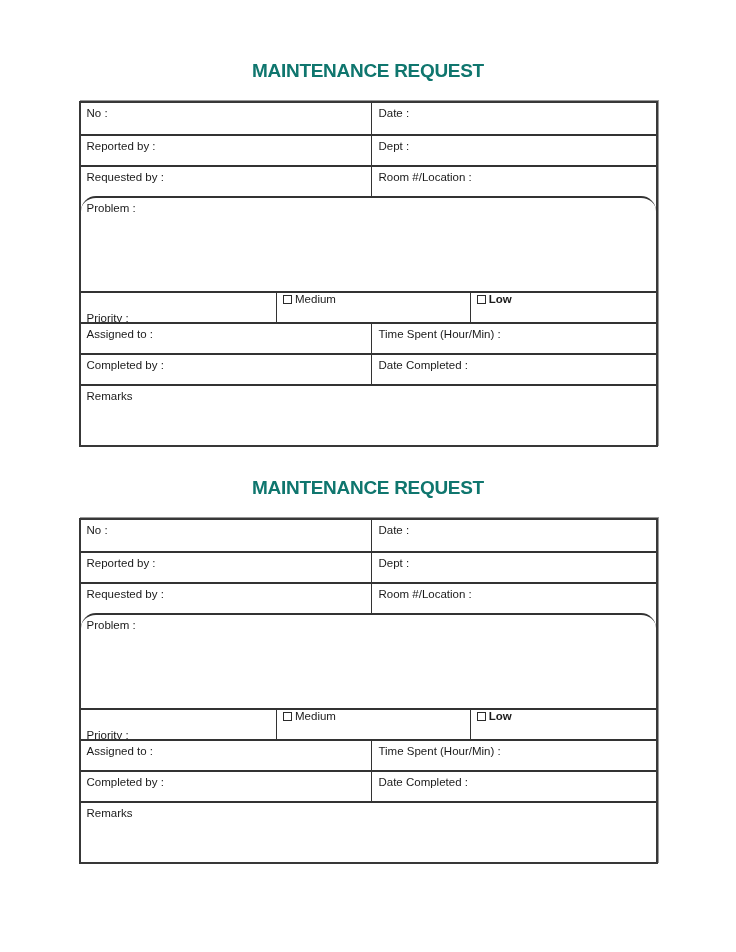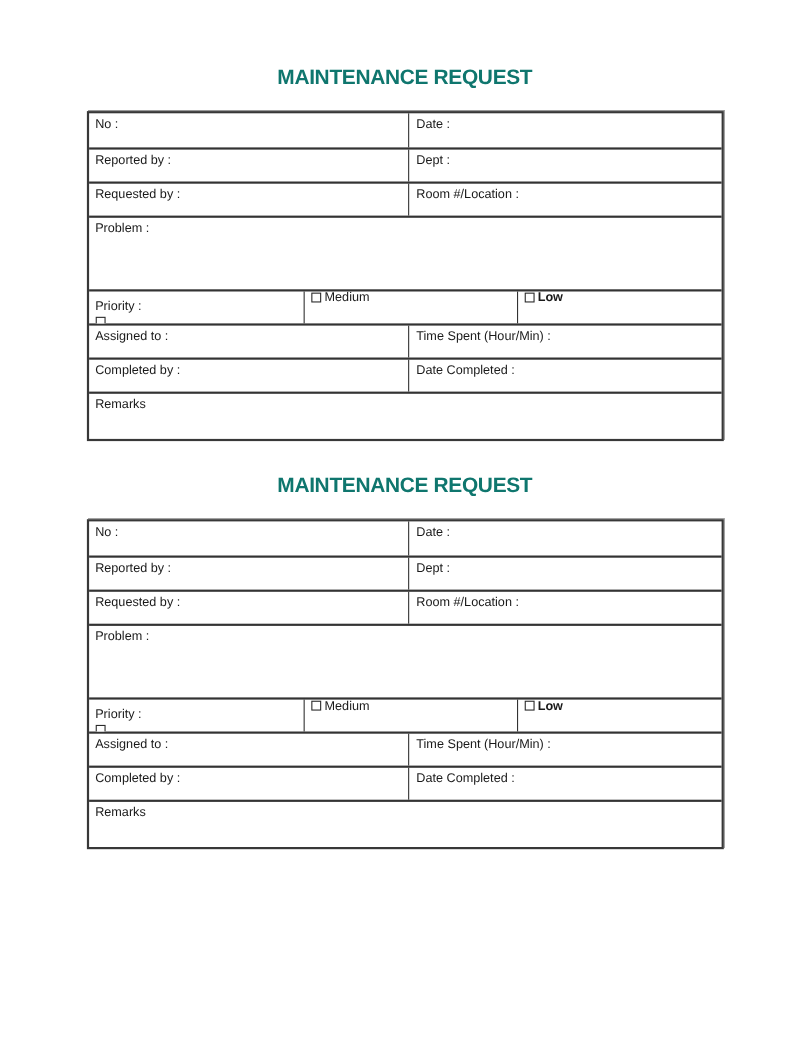--- a/index.html
+++ b/index.html
@@ -21,33 +21,33 @@
   .form-block + .form-block { margin-top:30px; }
   .form-table {
     width:579px; margin:0 auto;
     border:2px solid #383838;
     box-shadow:1px -1px 0 #999999;
     background:#ffffff;
   }
   .row { display:flex; border-top:2px solid #333333;justify-content:flex-end; }
   .row:first-child { border-top:none; }
   .r-std { height:31px; }
-  .r-problem { height:67px; }
-  .r-remarks { height:43px; }
+  .r-problem { height:95px;border-radius:15px; }
+  .r-remarks { height:61px; }
   .cell {
     padding:3px 6px;
     font-size:11.5px; line-height:15px;
     border-left:1.5px solid #333333;
     overflow:hidden;
   }
   .cell:first-child { border-left:none; }
   .c-half1 { width:50.6%; }
   .c-half2 { width:49.4%; }
   .c-full  { width:100%; }
-  .c-p1 { width:34%; padding-top:7px; }
+  .c-p1 { width:34%; padding-top:18px; }
   .c-p2 { width:33.7%; }
   .c-p3 { width:32.3%;font-weight:bold; }
   .cell.bottom {
     display:flex; flex-direction:column; justify-content:flex-end;
     padding-bottom:16px;
   }
   .label { color:#1a1a1a; }
   .check-line { line-height:14px; white-space:nowrap; }
   .c-p1 .label { line-height:14px; display:block; }
   .checkbox {

